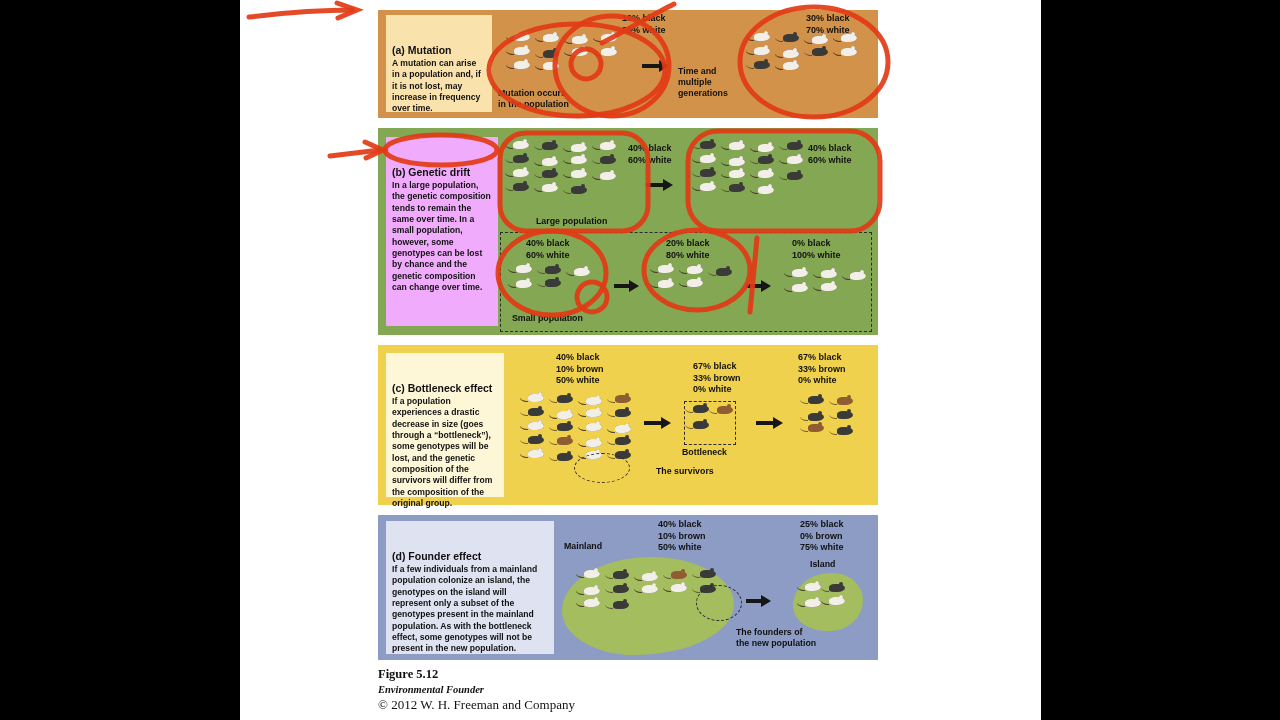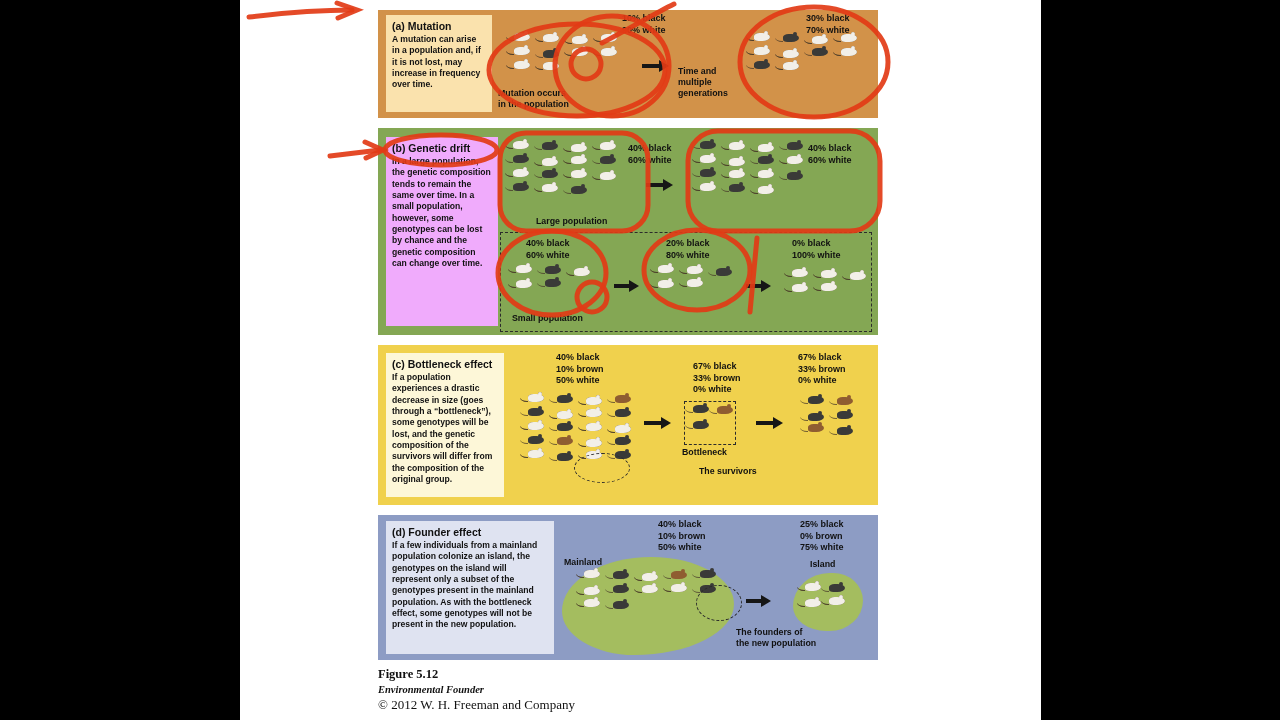--- a/index.html
+++ b/index.html
@@ -6,21 +6,21 @@
   html,body{margin:0;padding:0;}
   body{
     width:1280px;height:720px;position:relative;overflow:hidden;
     background:#000;
     font-family:"Liberation Sans", sans-serif;
     color:#111;
   }
   .page{position:absolute;left:240px;top:0;width:801px;height:720px;background:#ffffff;}
   .panel{position:absolute;left:138px;width:500px;}
   .labelbox{position:absolute;box-sizing:border-box;padding:5px 6px;}
-  .ptitle{font-weight:bold;font-size:10.5px;margin-bottom:2px;}
+  .ptitle{font-weight:bold;font-size:10.5px;margin-bottom:2px;margin-top:24px;}
   .pbody{font-weight:bold;font-size:8.6px;line-height:1.32;}
   .stat{position:absolute;font-weight:bold;font-size:9px;line-height:1.3;white-space:pre-line;}
   .cap{position:absolute;font-weight:bold;font-size:8.8px;line-height:1.25;white-space:pre-line;}
   
   .mice{position:absolute;display:flex;flex-wrap:wrap;align-content:flex-start;}
   .mouse{position:relative;display:inline-block;width:16px;height:8px;
     border-radius:55% 75% 75% 45% / 60% 80% 80% 55%;
     background:currentColor;margin:4px 3px 2px 10px;}
   .mouse::before{content:"";position:absolute;right:2px;top:-2px;width:4px;height:4px;border-radius:50%;background:currentColor;}
   .mouse::after{content:"";position:absolute;left:-8px;top:3px;width:8px;height:4px;
@@ -200,21 +200,21 @@
         <span class="mouse mouse-b"></span>
         <span class="mouse mouse-n"></span>
         <span class="mouse mouse-w"></span>
         <span class="mouse mouse-b"></span>
         <span class="mouse mouse-w"></span>
         <span class="mouse mouse-b"></span>
         <span class="mouse mouse-w"></span>
         <span class="mouse mouse-b"></span>
       </div>
     <div class="dash-oval" style="left:196px;top:108px;width:56px;height:30px;"></div>
-    <div class="cap" style="left:278px;top:121px;margin-left:43px;">The survivors</div>
+    <div class="cap" style="left:278px;top:121px;">The survivors</div>
     <div class="barrow" style="left:266px;top:76px;width:24px;"></div>
     <div class="stat" style="left:315px;top:16px;">67% black
 33% brown
 0% white</div>
     <div class="dash-rect" style="left:306px;top:56px;width:52px;height:44px;"></div>
     <div class="mice mice-tight" style="left:308px;top:58px;width:48px;height:40px;">
         <span class="mouse mouse-b"></span>
         <span class="mouse mouse-n"></span>
         <span class="mouse mouse-b"></span>
       </div>
@@ -231,21 +231,21 @@
         <span class="mouse mouse-n"></span>
         <span class="mouse mouse-b"></span>
       </div>
   </section>
 
   <section class="panel" style="top: 515px; height: 145px; background: rgb(141, 156, 196);">
     <div class="labelbox" style="left: 8px; top: 6px; width: 168px; height: 133px; background: rgb(223, 227, 241);">
       <div class="ptitle">(d) Founder effect</div>
       <div class="pbody">If a few individuals from a mainland population colonize an island, the genotypes on the island will represent only a subset of the genotypes present in the mainland population. As with the bottleneck effect, some genotypes will not be present in the new population.</div>
     </div>
-    <div class="cap" style="left:186px;top:42px;">Mainland</div>
+    <div class="cap" style="left:186px;top:26px;">Mainland</div>
     <div class="stat" style="left:280px;top:4px;">40% black
 10% brown
 50% white</div>
     <div class="blob blob-main" style="left: 184px; top: 42px; width: 172px; height: 98px; background: rgb(164, 189, 95);"></div>
     <div class="mice" style="left:196px;top:52px;width:150px;height:80px;">
         <span class="mouse mouse-w"></span>
         <span class="mouse mouse-b"></span>
         <span class="mouse mouse-w"></span>
         <span class="mouse mouse-n"></span>
         <span class="mouse mouse-b"></span>

